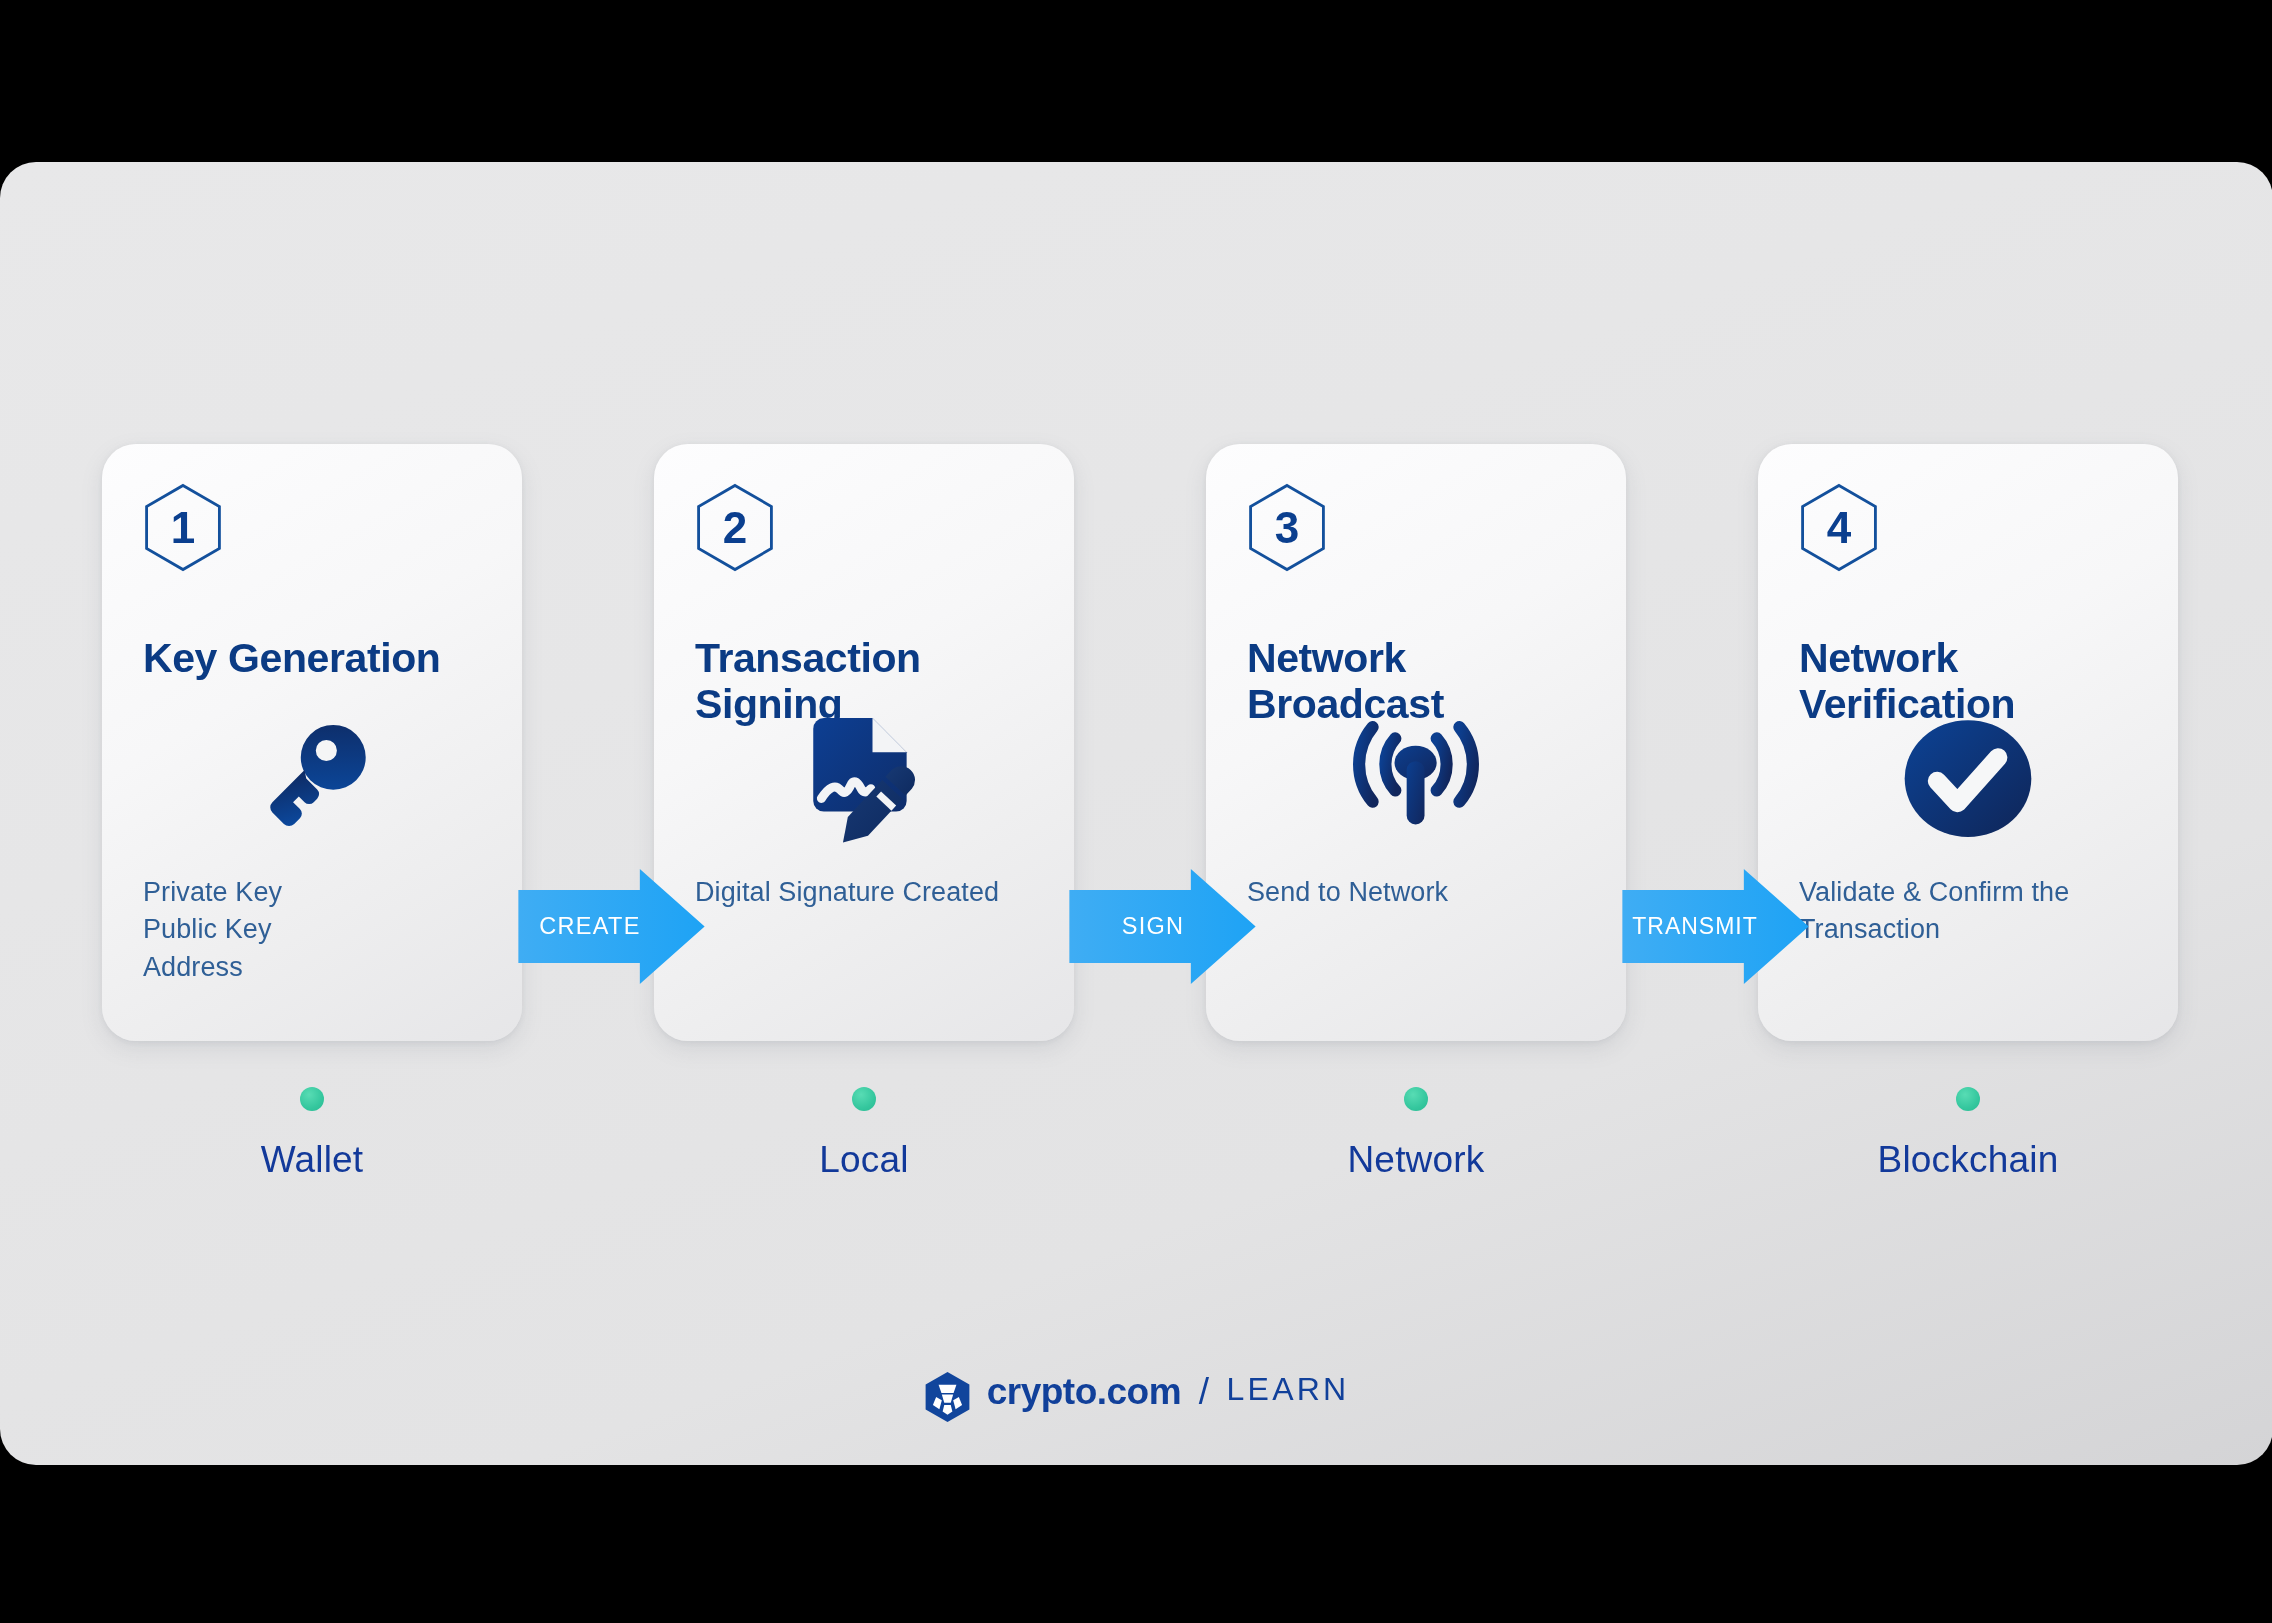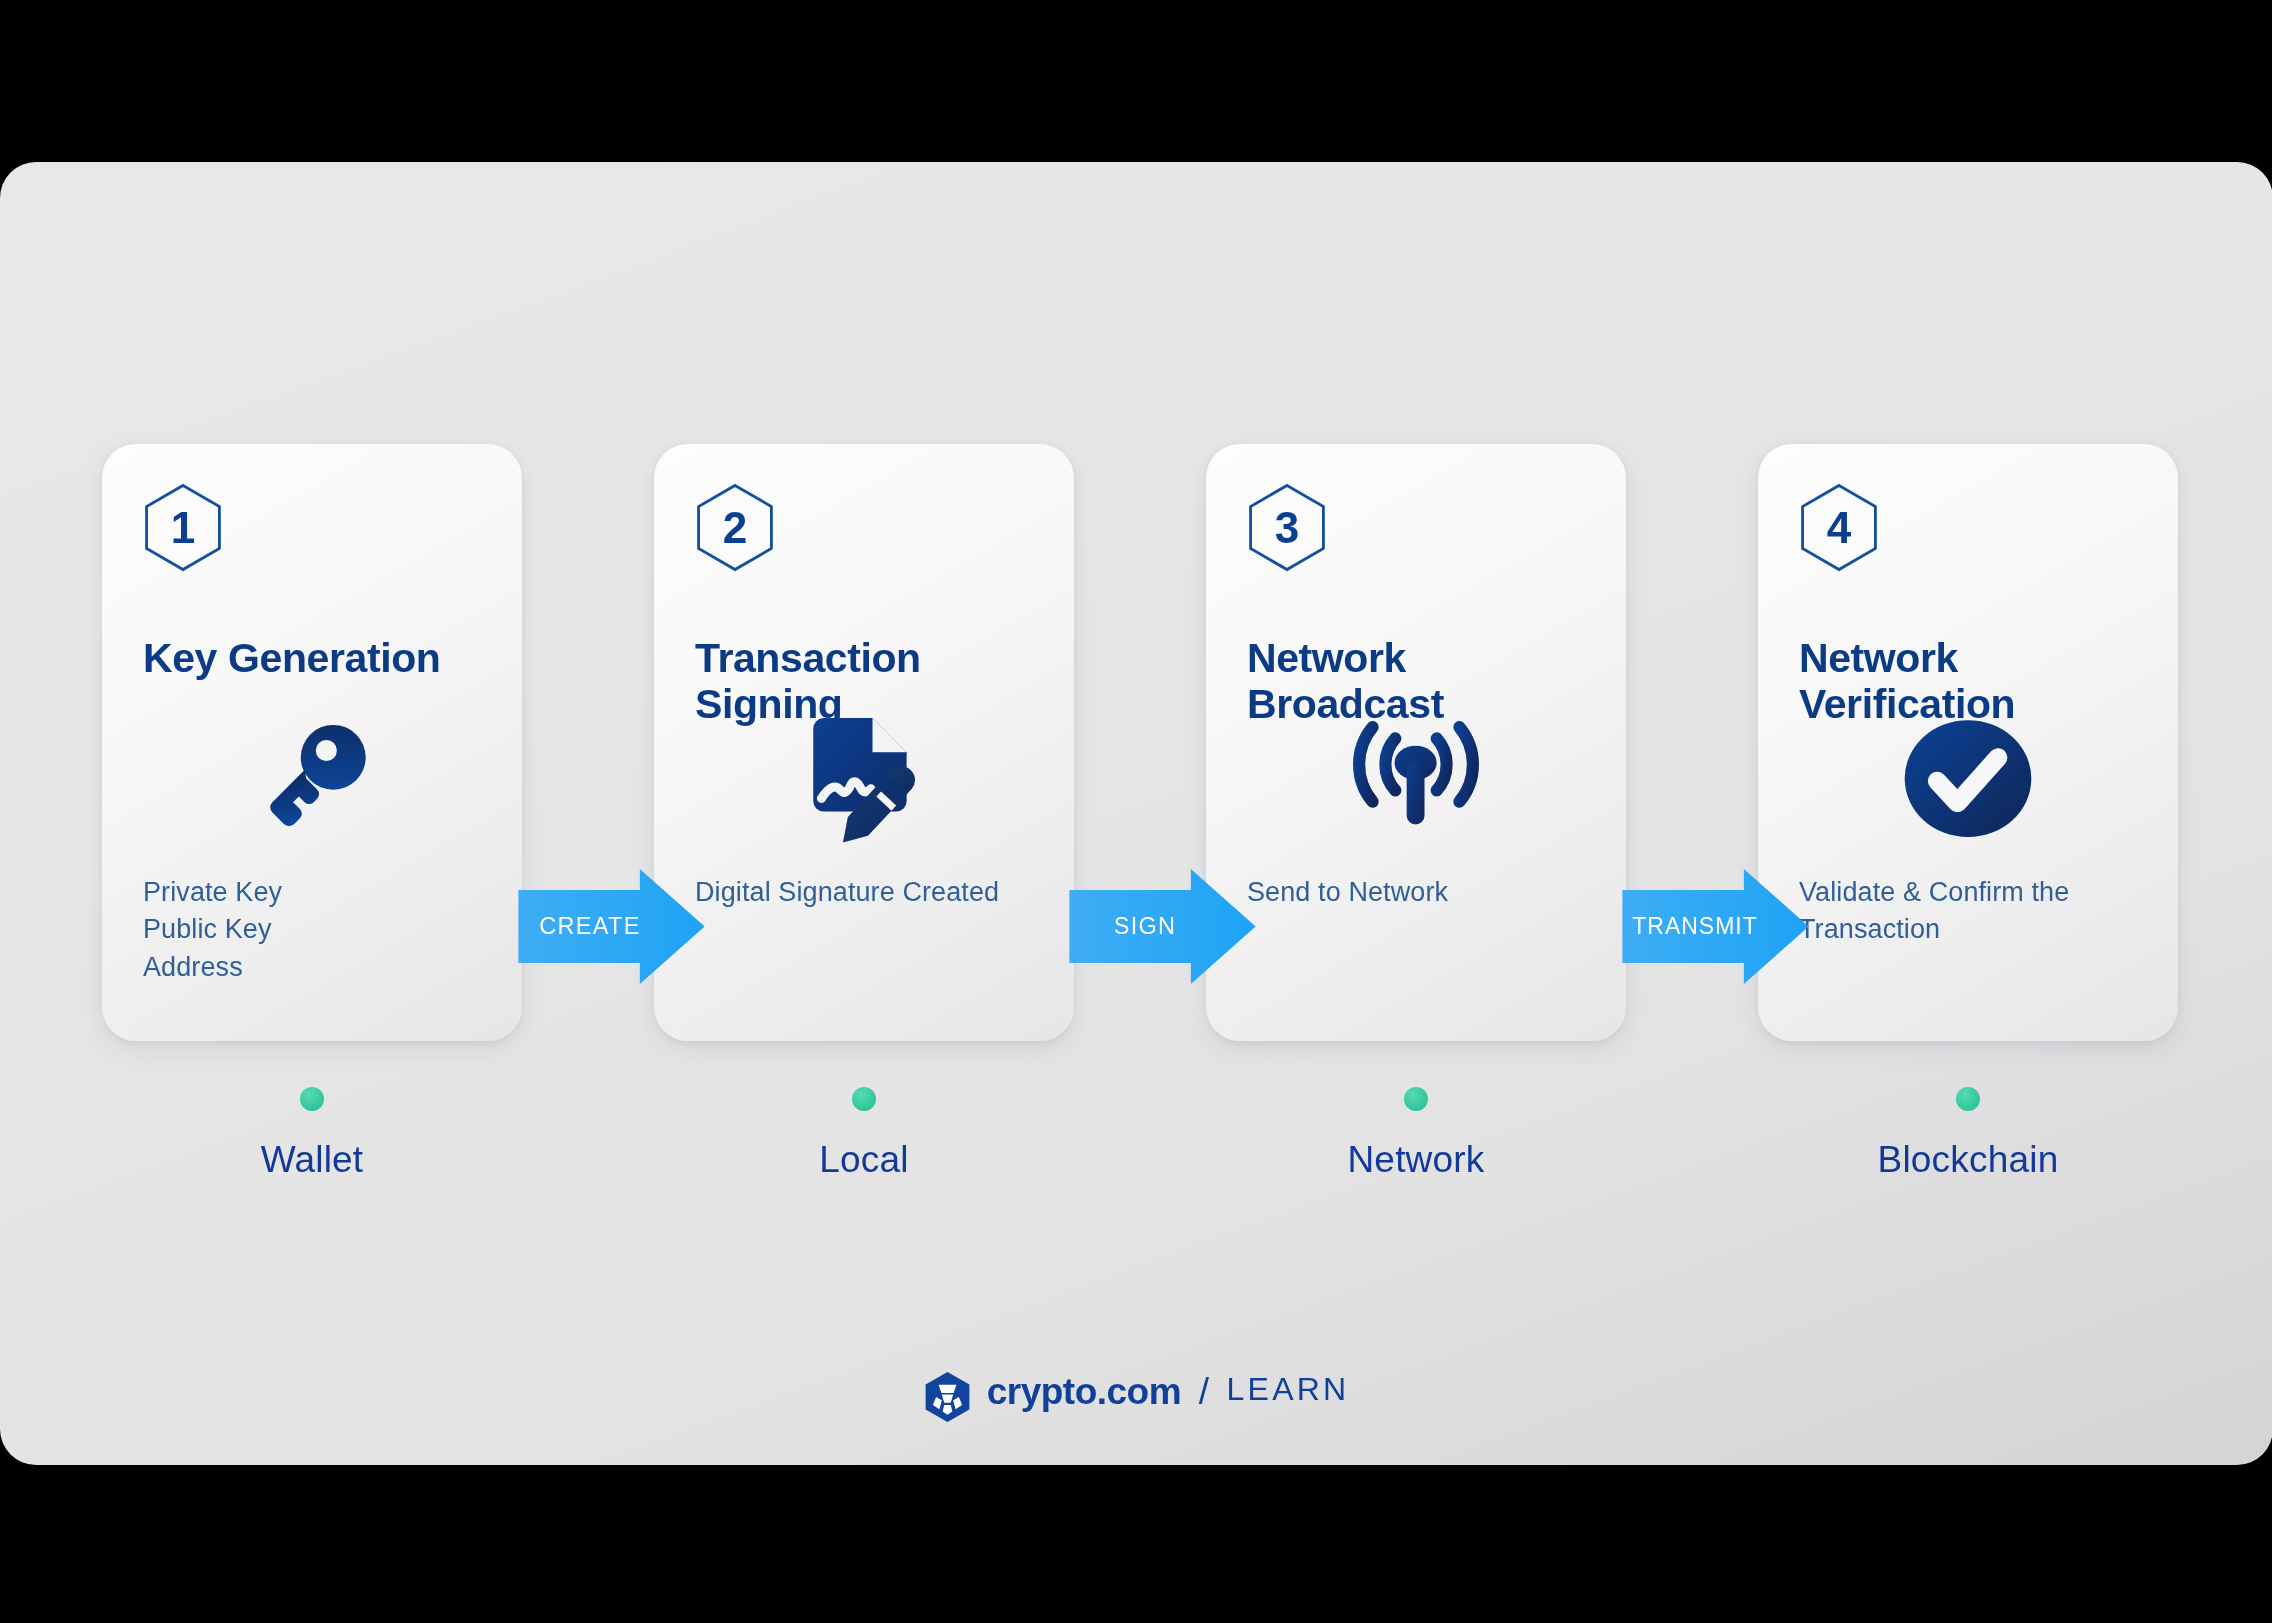--- a/index.html
+++ b/index.html
@@ -84,21 +84,21 @@
   .arrow.a3 { left:1622px; }
   .arrow svg { display:block; width:187px; height:115px; }
   .arrow-label {
     position:absolute; left:0; top:0;
     width:144px; height:115px;
     display:flex; align-items:center; justify-content:center;
     color:#ffffff; font-size:24px; letter-spacing:1.3px;
     font-weight:400;
   }
   .arrow.a1 .arrow-label { font-size:23.5px; }
-  .arrow.a2 .arrow-label { font-size:23.5px; padding-left:8px; }
+  .arrow.a2 .arrow-label { font-size:23.5px; padding-left:8px;margin-left:8px; }
   .arrow.a3 .arrow-label { font-size:23px; letter-spacing:1px; padding-left:2px; }
 
   
   .stage-foot {
     position:absolute;
     top:925px;
     width:420px;
     display:flex; flex-direction:column; align-items:center;
   }
   .stage-foot.f1 { left:102px; }

